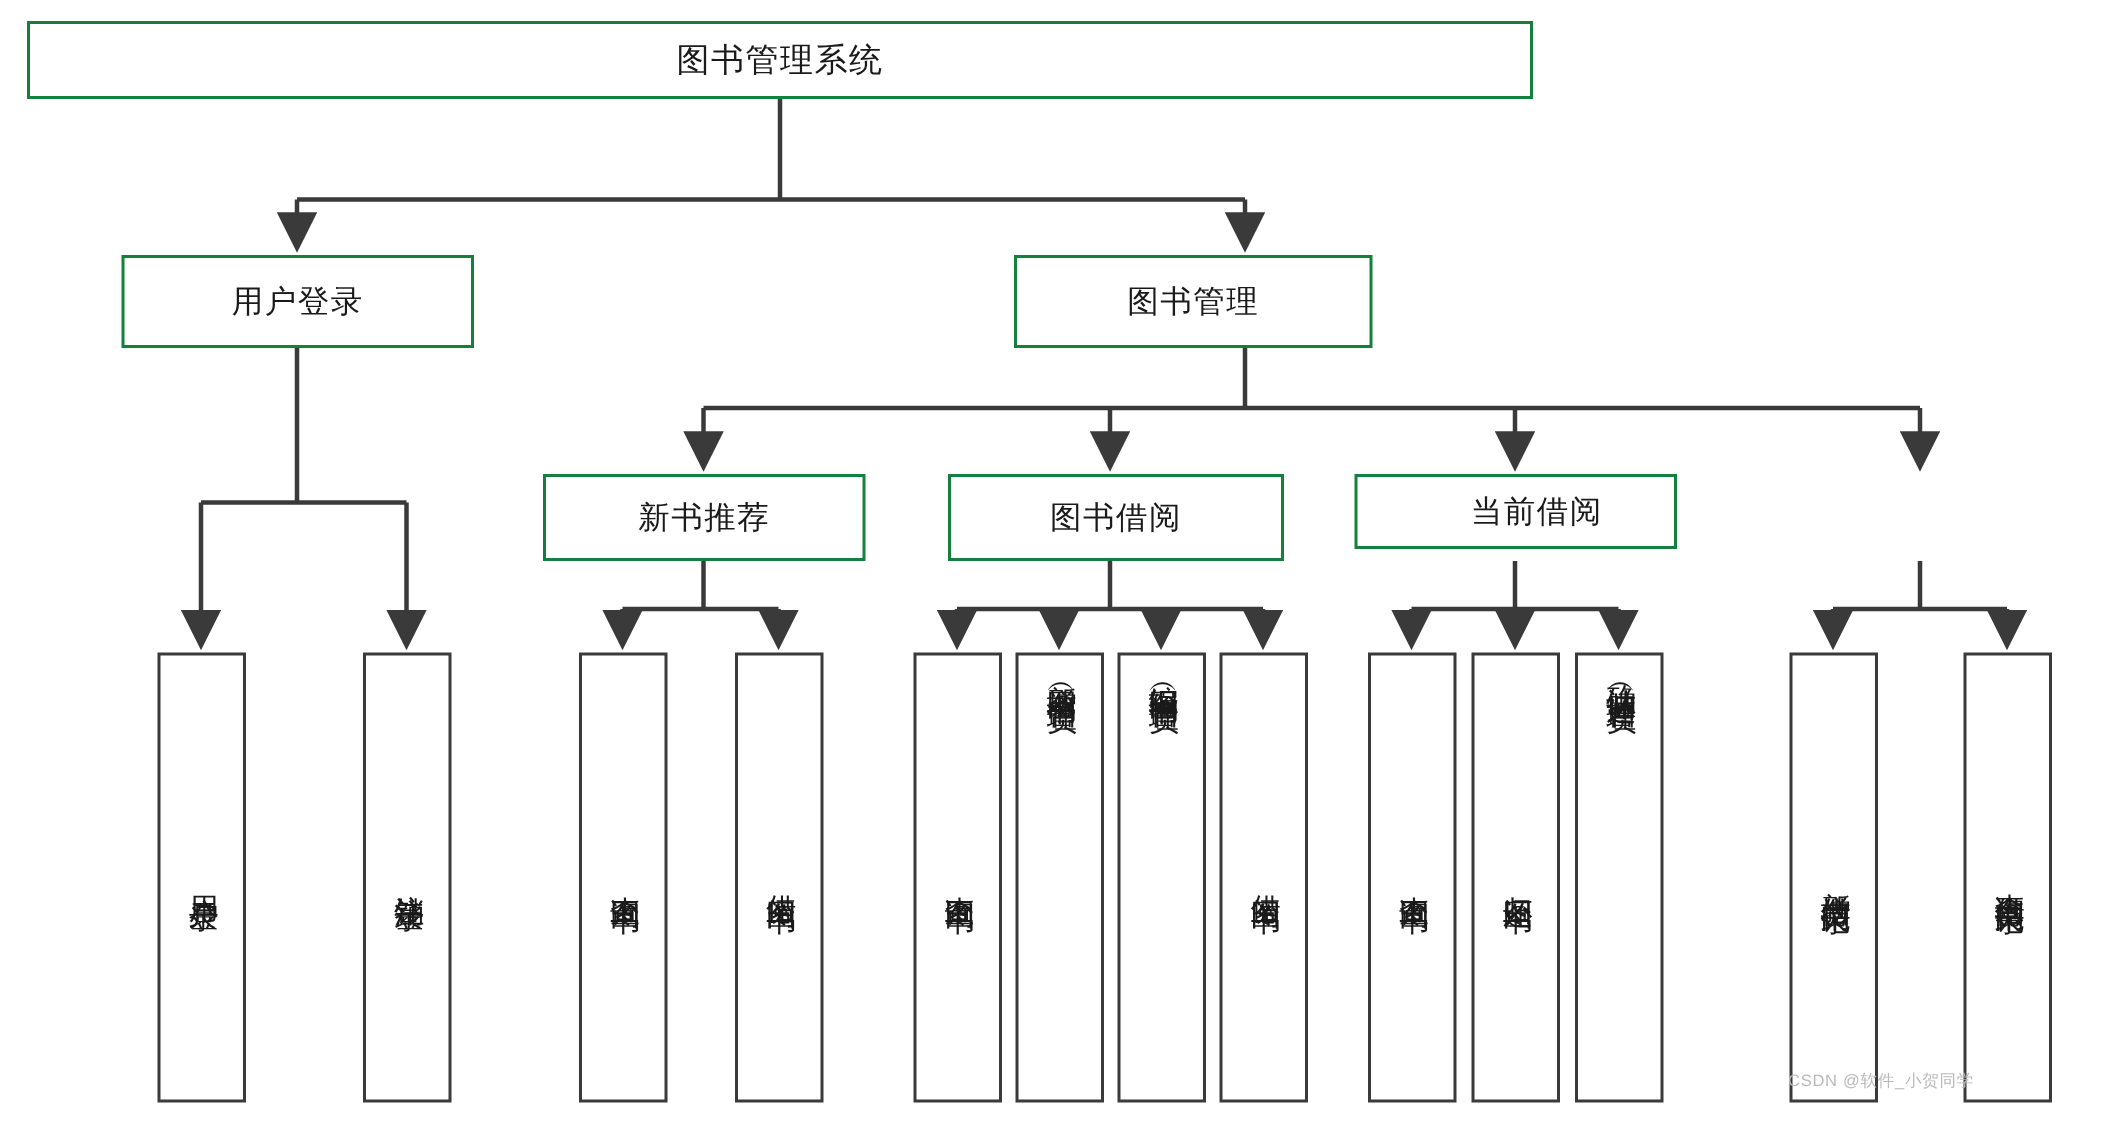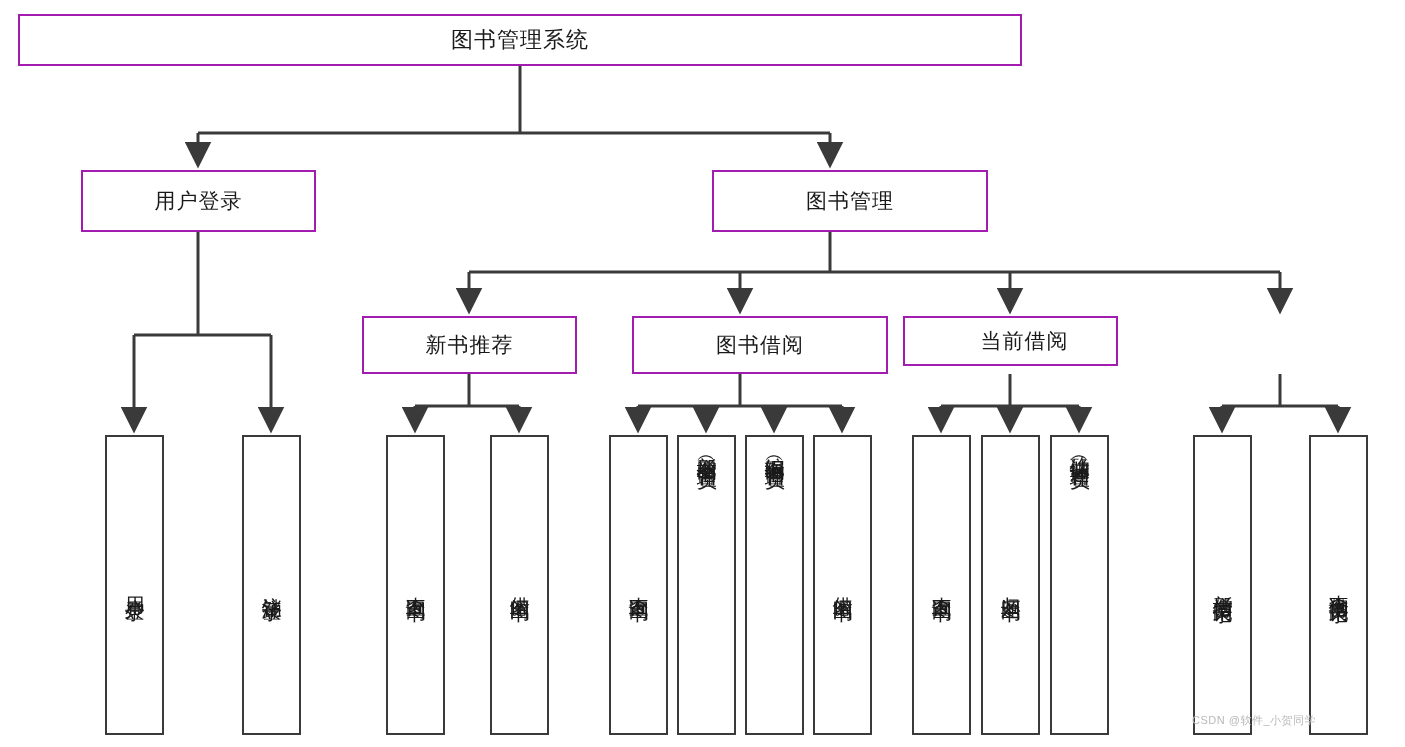--- a/index.html
+++ b/index.html
@@ -13,21 +13,21 @@
   #canvas {
     position: relative;
     width: 1405px;
     height: 747px;
     background: #ffffff;
     overflow: hidden;
   }
   .node {
     position: absolute;
     box-sizing: border-box;
-    border: 2px solid #a21caf;
+    border: 2px solid #15803d;
     background: #ffffff;
     display: flex;
     align-items: center;
     justify-content: center;
     color: #1a1a1a;
   }
   .node-h {
     font-size: 21px;
     letter-spacing: 1px;
     white-space: nowrap;
@@ -133,28 +133,28 @@
     </g>
   </svg>
 
   <div class="node node-h node-root" style="left:18px; top:14px; width:1004px; height:52px;">
     <span>图书管理系统</span>
   </div>
 
   <div class="node node-h" style="left:81px; top:170px; width:235px; height:62px;">
     <span>用户登录</span>
   </div>
-  <div class="node node-h" style="left:712px; top:170px; width:276px; height:62px;">
+  <div class="node node-h" style="left:676px; top:170px; width:239px; height:62px;">
     <span>图书管理</span>
   </div>
 
   <div class="node node-h" style="left:362px; top:316px; width:215px; height:58px;">
     <span>新书推荐</span>
   </div>
-  <div class="node node-h" style="left:632px; top:316px; width:256px; height:58px;">
+  <div class="node node-h" style="left:632px; top:316px; width:224px; height:58px;">
     <span>图书借阅</span>
   </div>
   <div class="node node-h" style="left:903px; top:316px; width:215px; height:50px;padding-left:28px;">
     <span>当前借阅</span>
   </div>
 
   <div class="leaf" style="left:105px; top:435px; width:59px; height:300px;">
     <span class="leaf-text">用户登录</span>
   </div>
   <div class="leaf" style="left:242px; top:435px; width:59px; height:300px;">

